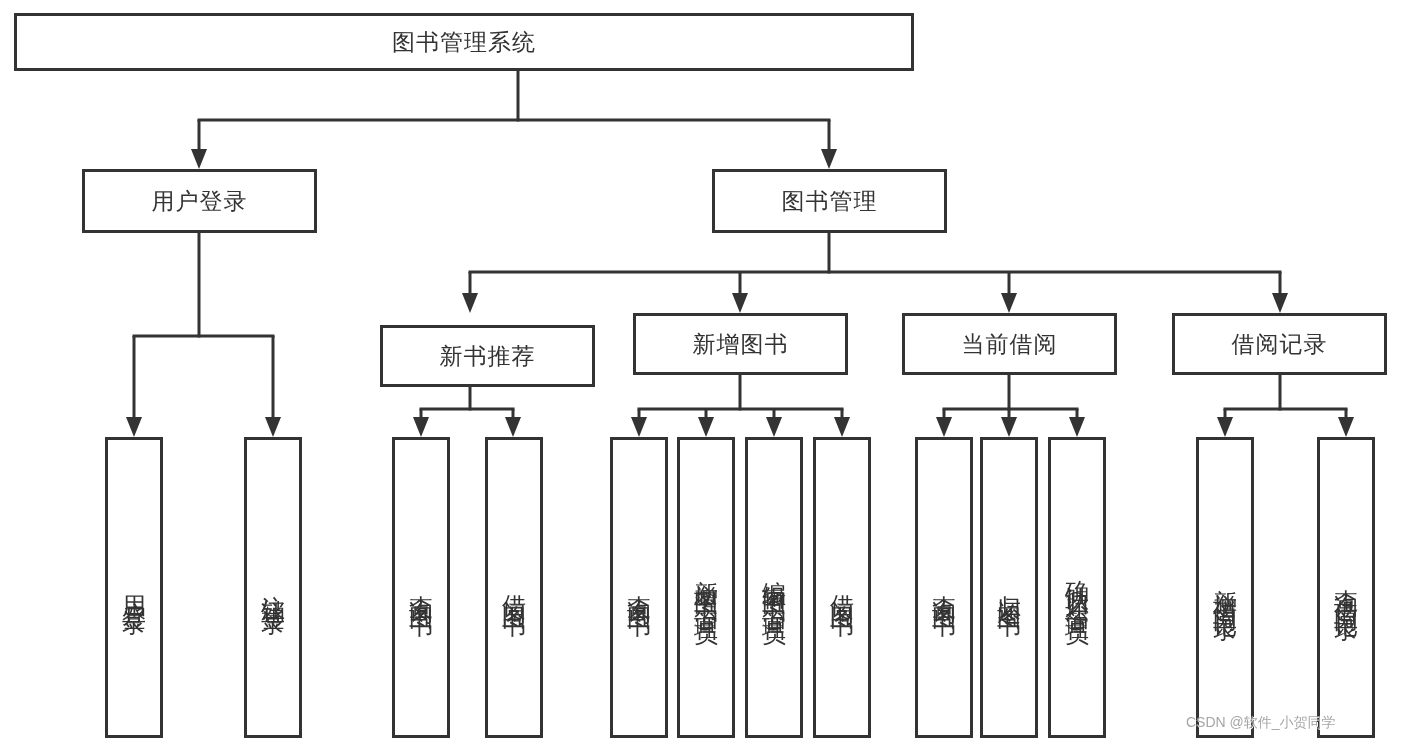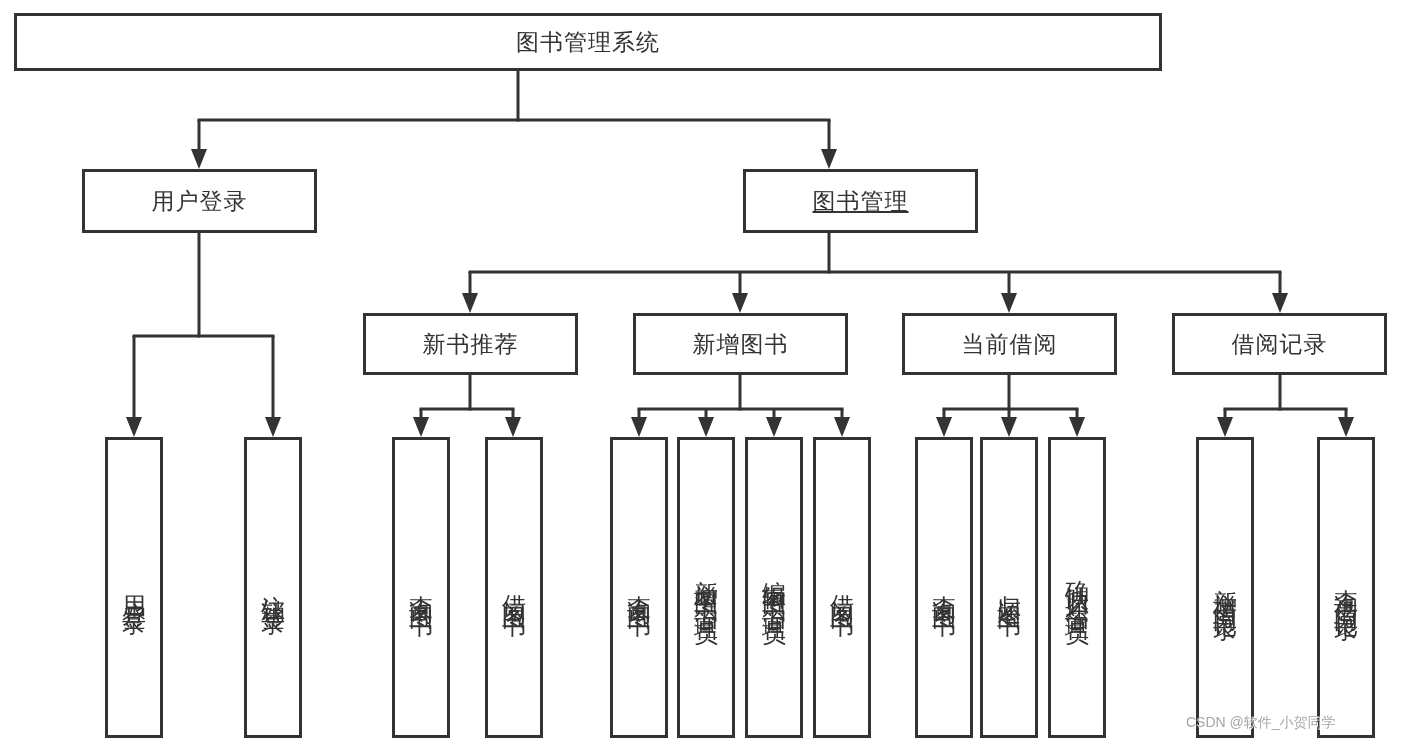--- a/index.html
+++ b/index.html
@@ -29,21 +29,21 @@
     position: absolute;
     border: 3px solid var(--line);
     background: var(--background);
     color: var(--text);
     display: flex;
     align-items: center;
     justify-content: center;
     text-align: center;
   }
   .h-node { font-size: 23px; letter-spacing: 1px; }
-  .root-node   { left: 14px;  top: 13px;  width: 1148px; height: 58px; }
+  .root-node   { left: 14px;  top: 13px;  width: 900px; height: 58px; }
   .l2-node     { top: 169px; width: 235px; height: 64px; }
   .l3-node     { top: 313px; width: 215px; height: 62px; }
   .leaf-node   { top: 437px; width: 58px;  height: 301px; }
   .leaf-node .v-label {
     writing-mode: vertical-rl;
     font-size: 24px;
     letter-spacing: 6px;
     line-height: 1;
     max-height: 284px;
     color: var(--text);
@@ -128,25 +128,25 @@
     <polygon points="1338,417 1354,417 1346,437"></polygon>
   </svg>
 
   <div class="node root-node h-node">
     <span>图书管理系统</span>
   </div>
 
   <div class="node l2-node h-node" style="left:82px;">
     <span>用户登录</span>
   </div>
-  <div class="node l2-node h-node" style="left:743px;text-decoration:underline;">
+  <div class="node l2-node h-node" style="left:712px;">
     <span>图书管理</span>
   </div>
 
-  <div class="node l3-node h-node" style="left:363px;">
+  <div class="node l3-node h-node" style="left:380px;margin-top:12px;">
     <span>新书推荐</span>
   </div>
   <div class="node l3-node h-node" style="left:633px;">
     <span>新增图书</span>
   </div>
   <div class="node l3-node h-node" style="left:902px;">
     <span>当前借阅</span>
   </div>
   <div class="node l3-node h-node" style="left:1172px;text-align:right;">
     <span>借阅记录</span>

